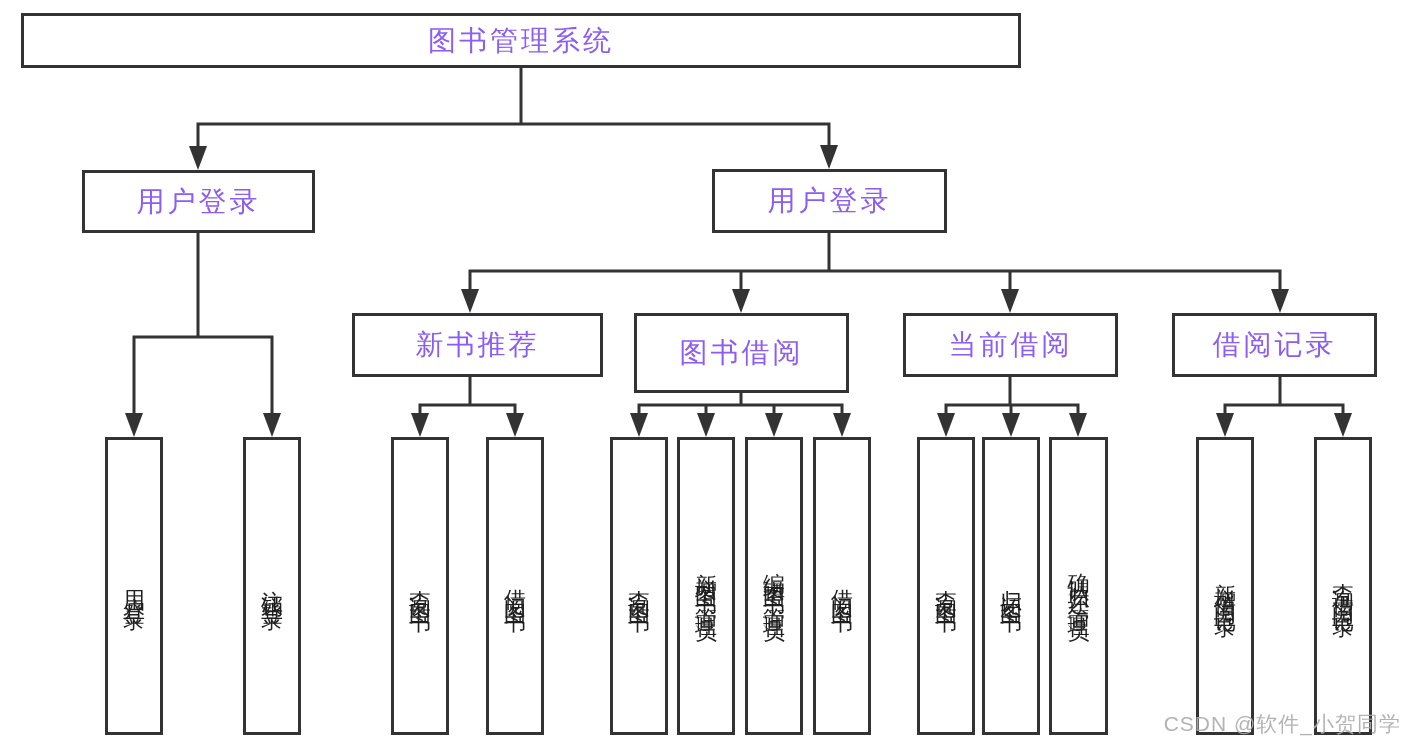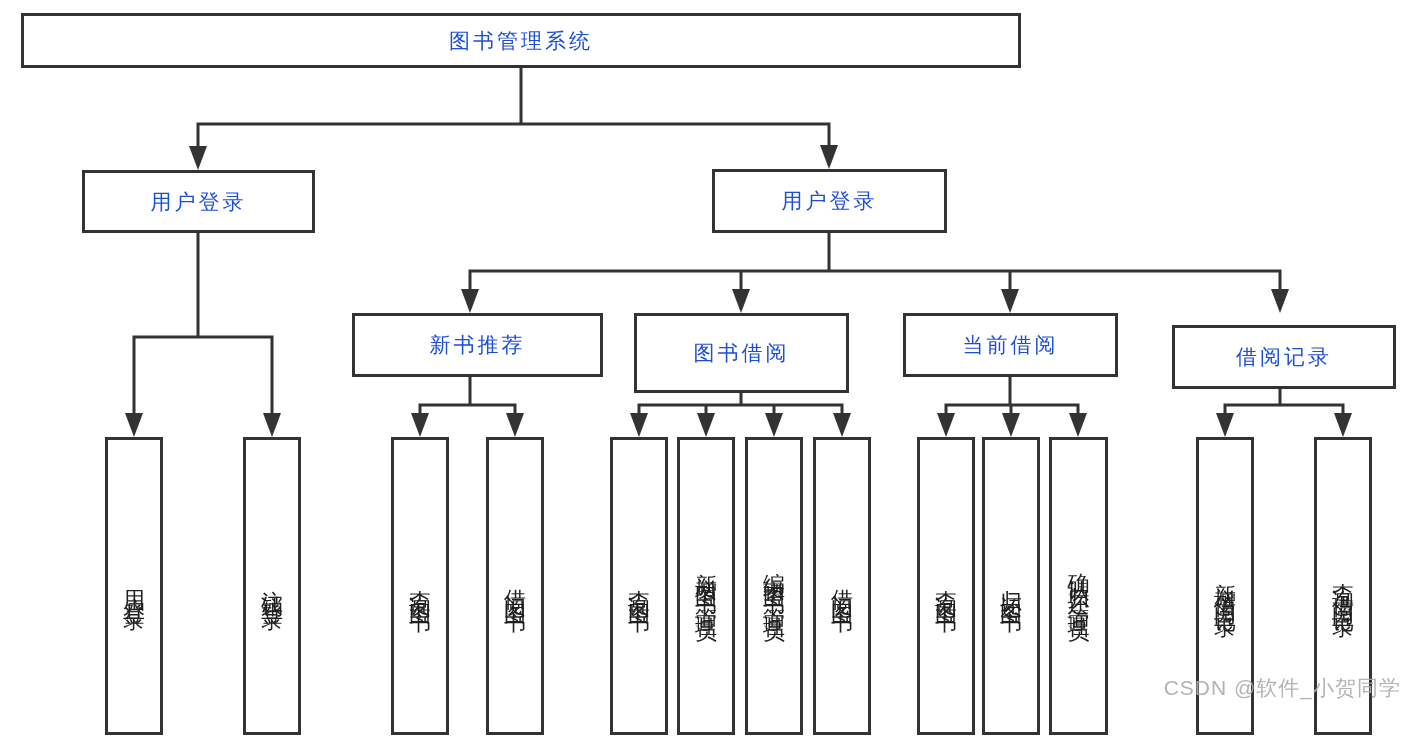--- a/index.html
+++ b/index.html
@@ -23,22 +23,22 @@
     pointer-events: none;
   }
   .node {
     position: absolute;
     box-sizing: border-box;
     background: #ffffff;
     border: 3px solid #333333;
     display: flex;
     align-items: center;
     justify-content: center;
-    color: #1d4ed8;
-    font-size: 21px;
+    color: #8b5cf6;
+    font-size: 28px;
     letter-spacing: 3px;
     white-space: nowrap;
   }
   .leaf {
     position: absolute;
     box-sizing: border-box;
     background: #ffffff;
     border: 3px solid #333333;
     display: flex;
     align-items: center;
@@ -48,21 +48,21 @@
   .leaf .vtext {
     writing-mode: vertical-rl;
     text-orientation: mixed;
     font-size: 22px;
     letter-spacing: 7px;
     line-height: 1;
     color: #1f1f1f;
   }
   .watermark {
     position: absolute;
-    top: 674px;
+    top: 710px;
     right: 4px;
     font-size: 21px;
     letter-spacing: 1px;
     color: #ababab;
     opacity: 0.9;
     z-index: 5;
     white-space: nowrap;
   }
 </style>
 </head>
@@ -116,21 +116,21 @@
 
   <div class="node" style="left:352px; top:313px; width:251px; height:64px;">
     <span>新书推荐</span>
   </div>
   <div class="node" style="left:634px; top:313px; width:215px; height:80px;">
     <span>图书借阅</span>
   </div>
   <div class="node" style="left:903px; top:313px; width:215px; height:64px;">
     <span>当前借阅</span>
   </div>
-  <div class="node" style="left:1172px; top:313px; width:224px; height:64px;margin-top:12px;">
+  <div class="node" style="left:1172px; top:313px; width:205px; height:64px;">
     <span>借阅记录</span>
   </div>
 
   <div class="leaf" style="left:105px; top:437px; width:58px; height:298px;">
     <span class="vtext">用户登录</span>
   </div>
   <div class="leaf" style="left:243px; top:437px; width:58px; height:298px;">
     <span class="vtext">注销登录</span>
   </div>
 

